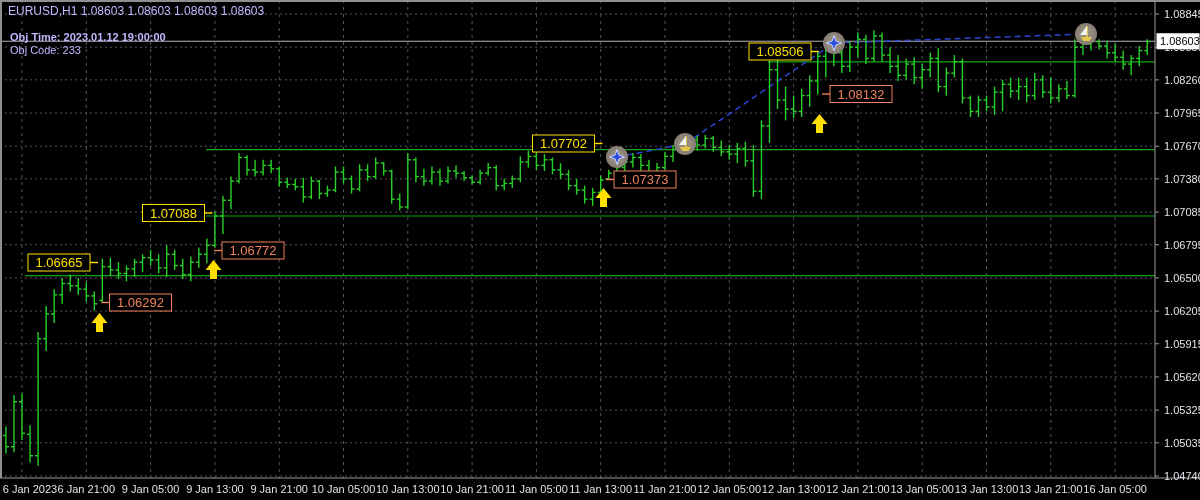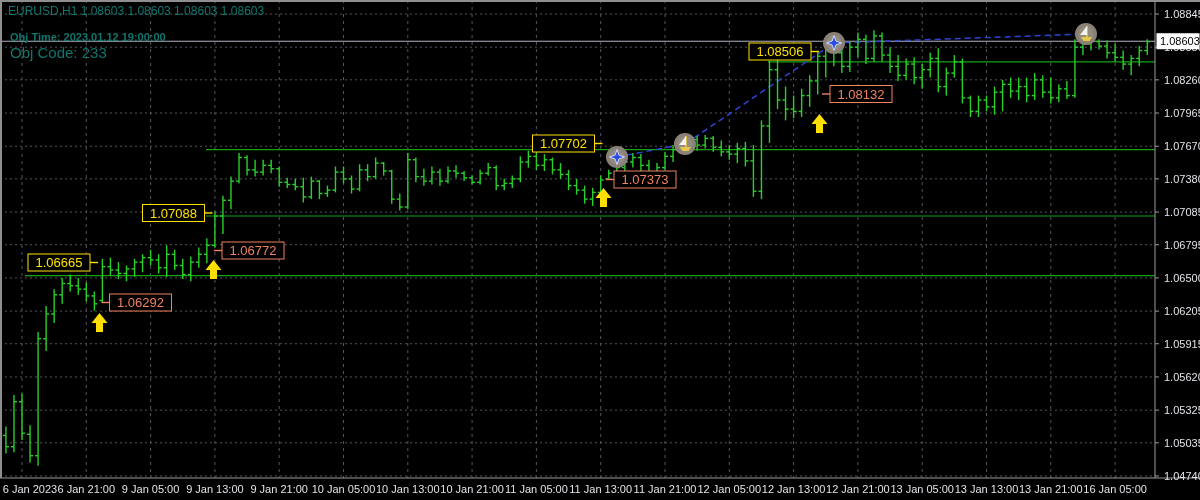--- a/index.html
+++ b/index.html
@@ -1,24 +1,24 @@
 <!DOCTYPE html>
 <html><head>
 <meta charset="utf-8">
 <style>
   html,body{margin:0;padding:0;background:#000;}
   .window{position:relative;width:1200px;height:500px;background:#000;overflow:hidden;
           font-family:"Liberation Sans",sans-serif;}
   .window .edge-top{position:absolute;left:0;top:0;width:1200px;height:2px;background:#8f8f8f;}
   .window .edge-left{position:absolute;left:0;top:0;width:2px;height:478px;background:#8f8f8f;}
   svg{position:absolute;left:0;top:0;}
-  .hdr{position:absolute;color:#0f766e;white-space:pre;}
+  .hdr{position:absolute;color:#c4b5fd;white-space:pre;}
   .hdr.title{left:8px;top:4px;font-size:12px;}
   .hdr.obj1{left:10px;top:31px;font-size:11px;font-weight:bold;}
-  .hdr.obj2{left:10px;top:44px;font-size:15px;}
+  .hdr.obj2{left:10px;top:44px;font-size:11px;}
 </style>
 </head>
 <body>
 
 <div class="window">
   <svg id="plot" width="1200" height="500">
       <rect x="0" y="0" width="1200" height="500" fill="#000000"></rect>
       <g>
         <line x1="22" y1="0" x2="22" y2="478" stroke="#54545e" stroke-width="1" stroke-dasharray="3,4"></line>
         <line x1="86.3" y1="0" x2="86.3" y2="478" stroke="#54545e" stroke-width="1" stroke-dasharray="3,4"></line>

